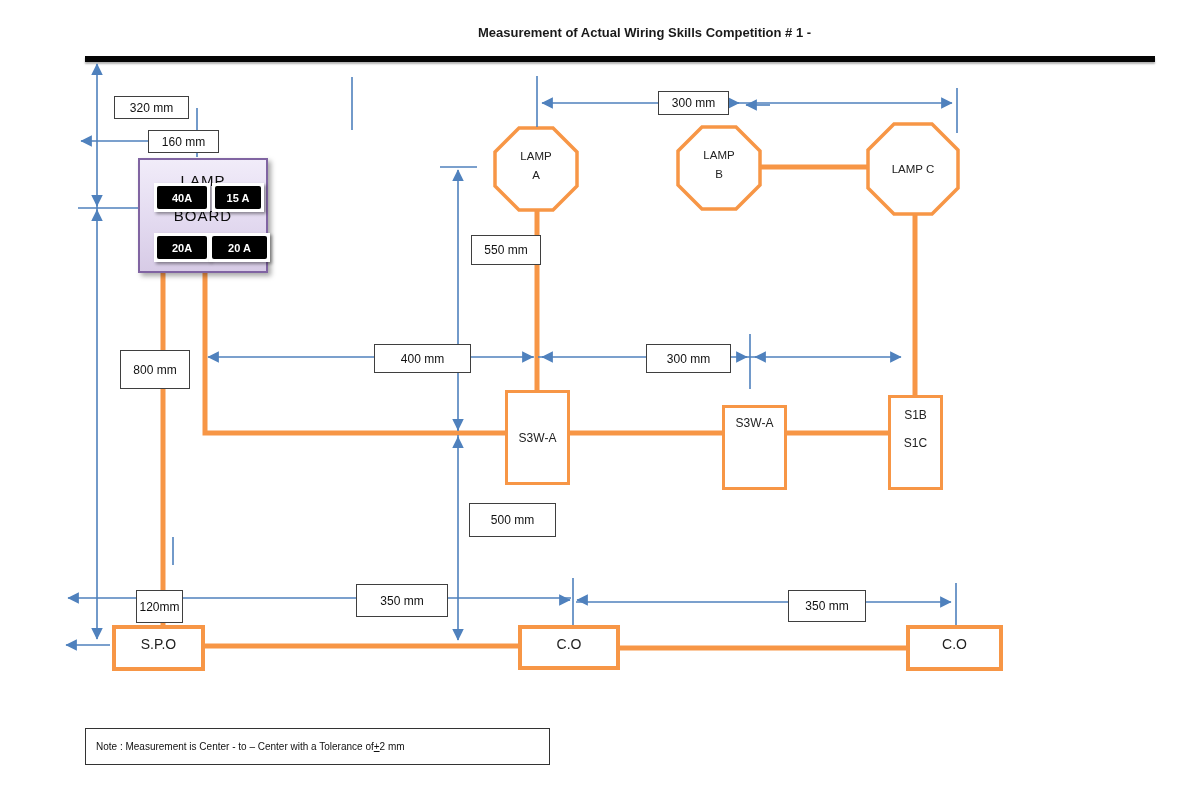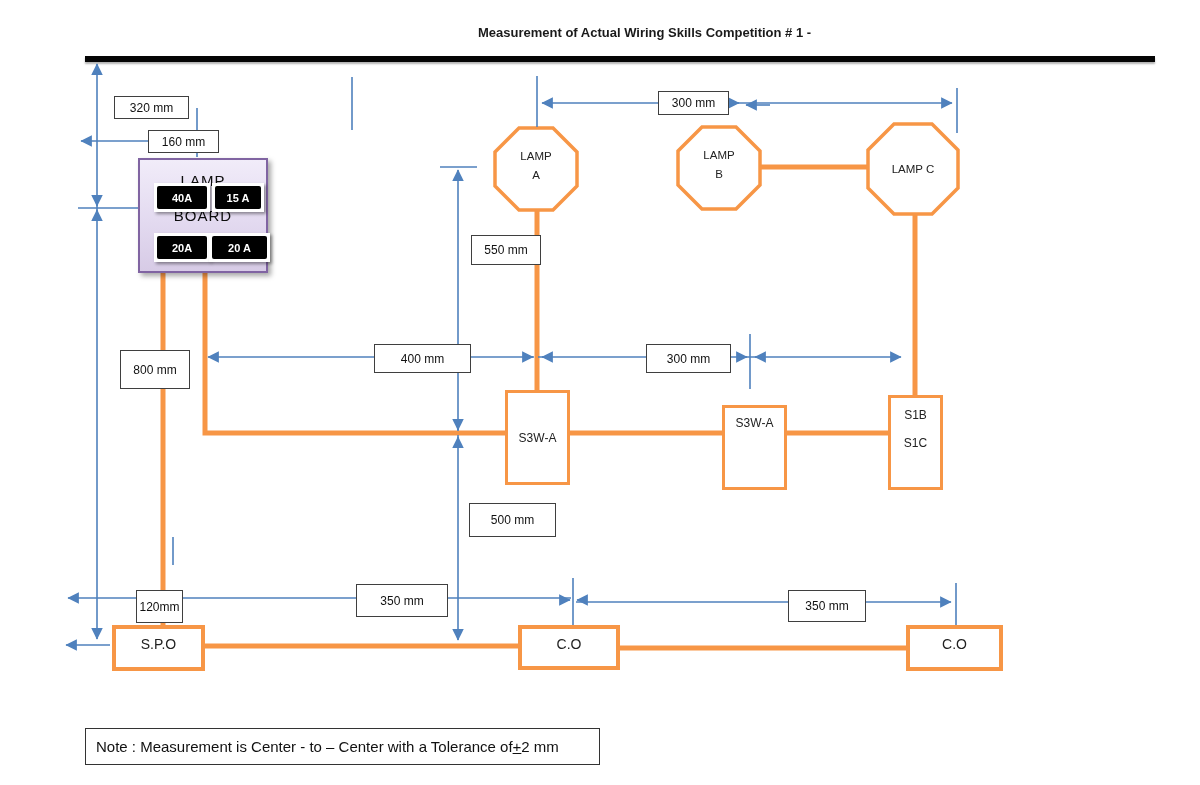--- a/index.html
+++ b/index.html
@@ -23,22 +23,22 @@
   .lamp-label{position:absolute;text-align:center;font-size:11.5px;line-height:19px;color:#222;}
   .sw{position:absolute;background:#fff;border:3px solid #F79646;box-sizing:border-box;
       font-size:12px;color:#222;}
   .sw-center{display:flex;align-items:center;justify-content:center;}
   .sw-top{padding-top:8px;text-align:center;}
   .sw3-line1{margin-top:10px;text-align:center;}
   .sw3-line2{margin-top:14px;text-align:center;}
   .outlet{position:absolute;background:#fff;border:4px solid #F79646;box-sizing:border-box;
           display:flex;align-items:center;justify-content:center;padding-bottom:8px;
           font-size:14px;color:#222;}
-  .note{position:absolute;left:85px;top:728px;width:515px;height:37px;border:1.5px solid #333;
-        box-sizing:border-box;display:flex;align-items:center;padding-left:10px;font-size:15px;color:#111;}
+  .note{position:absolute;left:85px;top:728px;width:465px;height:37px;border:1.5px solid #333;
+        box-sizing:border-box;display:flex;align-items:center;padding-left:10px;font-size:10px;color:#111;}
   .u{text-decoration:underline;}
 </style>
 </head>
 <body>
 
 <div class="page">
 
   <div class="title">Measurement of Actual Wiring Skills Competition  # 1 -</div>
   <div class="topbar"></div>
 

